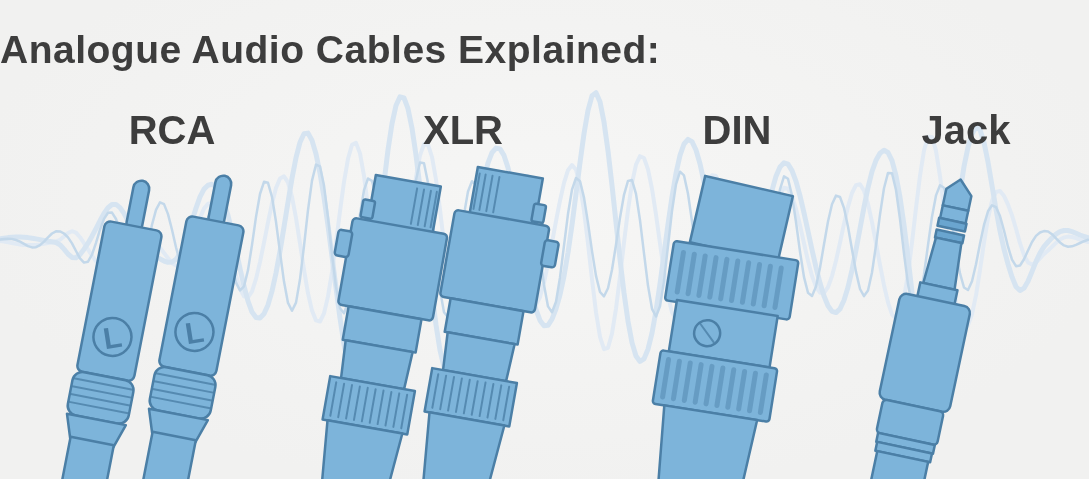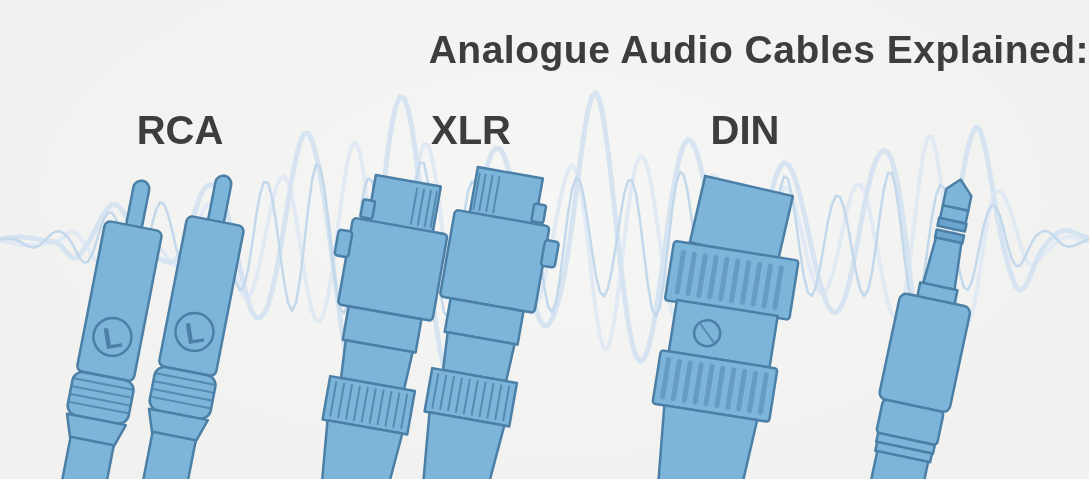--- a/index.html
+++ b/index.html
@@ -12,26 +12,26 @@
     --wave-mid:#c3d8ea;
     --heading-text:#3d3d3d;
   }
   html,body{margin:0;padding:0;}
   .canvas{
     position:relative;width:1089px;height:479px;overflow:hidden;
     background:radial-gradient(ellipse at 50% 42%, #f6f6f5 0%, var(--background) 75%);
     font-family:"Liberation Sans", sans-serif;
   }
   .title{
-    position:absolute;left:0;right:0;top:28px;margin:0;text-align:right;
+    position:absolute;left:0;right:0;top:28px;margin:0;text-align:left;
     font-size:39px;font-weight:700;color:var(--heading-text);letter-spacing:.5px;
   }
   .cable-label{
     position:absolute;top:108px;transform:translateX(-50%);
-    font-size:40px;font-weight:700;color:var(--heading-text);margin-left:8px;
+    font-size:40px;font-weight:700;color:var(--heading-text);
   }
   .label-rca{left:172px;}
   .label-xlr{left:463px;}
   .label-din{left:737px;}
   .label-jack{left:966px;}
   svg.art{position:absolute;left:0;top:0;}
   .wave{fill:none;stroke-linecap:round;stroke-linejoin:round;}
   .w1{stroke:var(--wave-light);stroke-width:5;}
   .w2{stroke:var(--wave-lighter);stroke-width:4;}
   .w3{stroke:var(--wave-mid);stroke-width:2.5;}
@@ -130,13 +130,14 @@
       <rect class="cn" x="-28" y="151" width="56" height="9"></rect>
       <rect class="cn" x="-26" y="160" width="52" height="75"></rect>
       <rect class="cn" x="-21" y="233" width="42" height="150"></rect>
     </g>
   </svg>
 
   <h1 class="title">Analogue Audio Cables Explained:</h1>
   <div class="cable-label label-rca">RCA</div>
   <div class="cable-label label-din">DIN</div>
   <div class="cable-label label-xlr">XLR</div>
+  <div class="cable-label label-jack">Jack</div>
 </div>
 
 </body></html>

